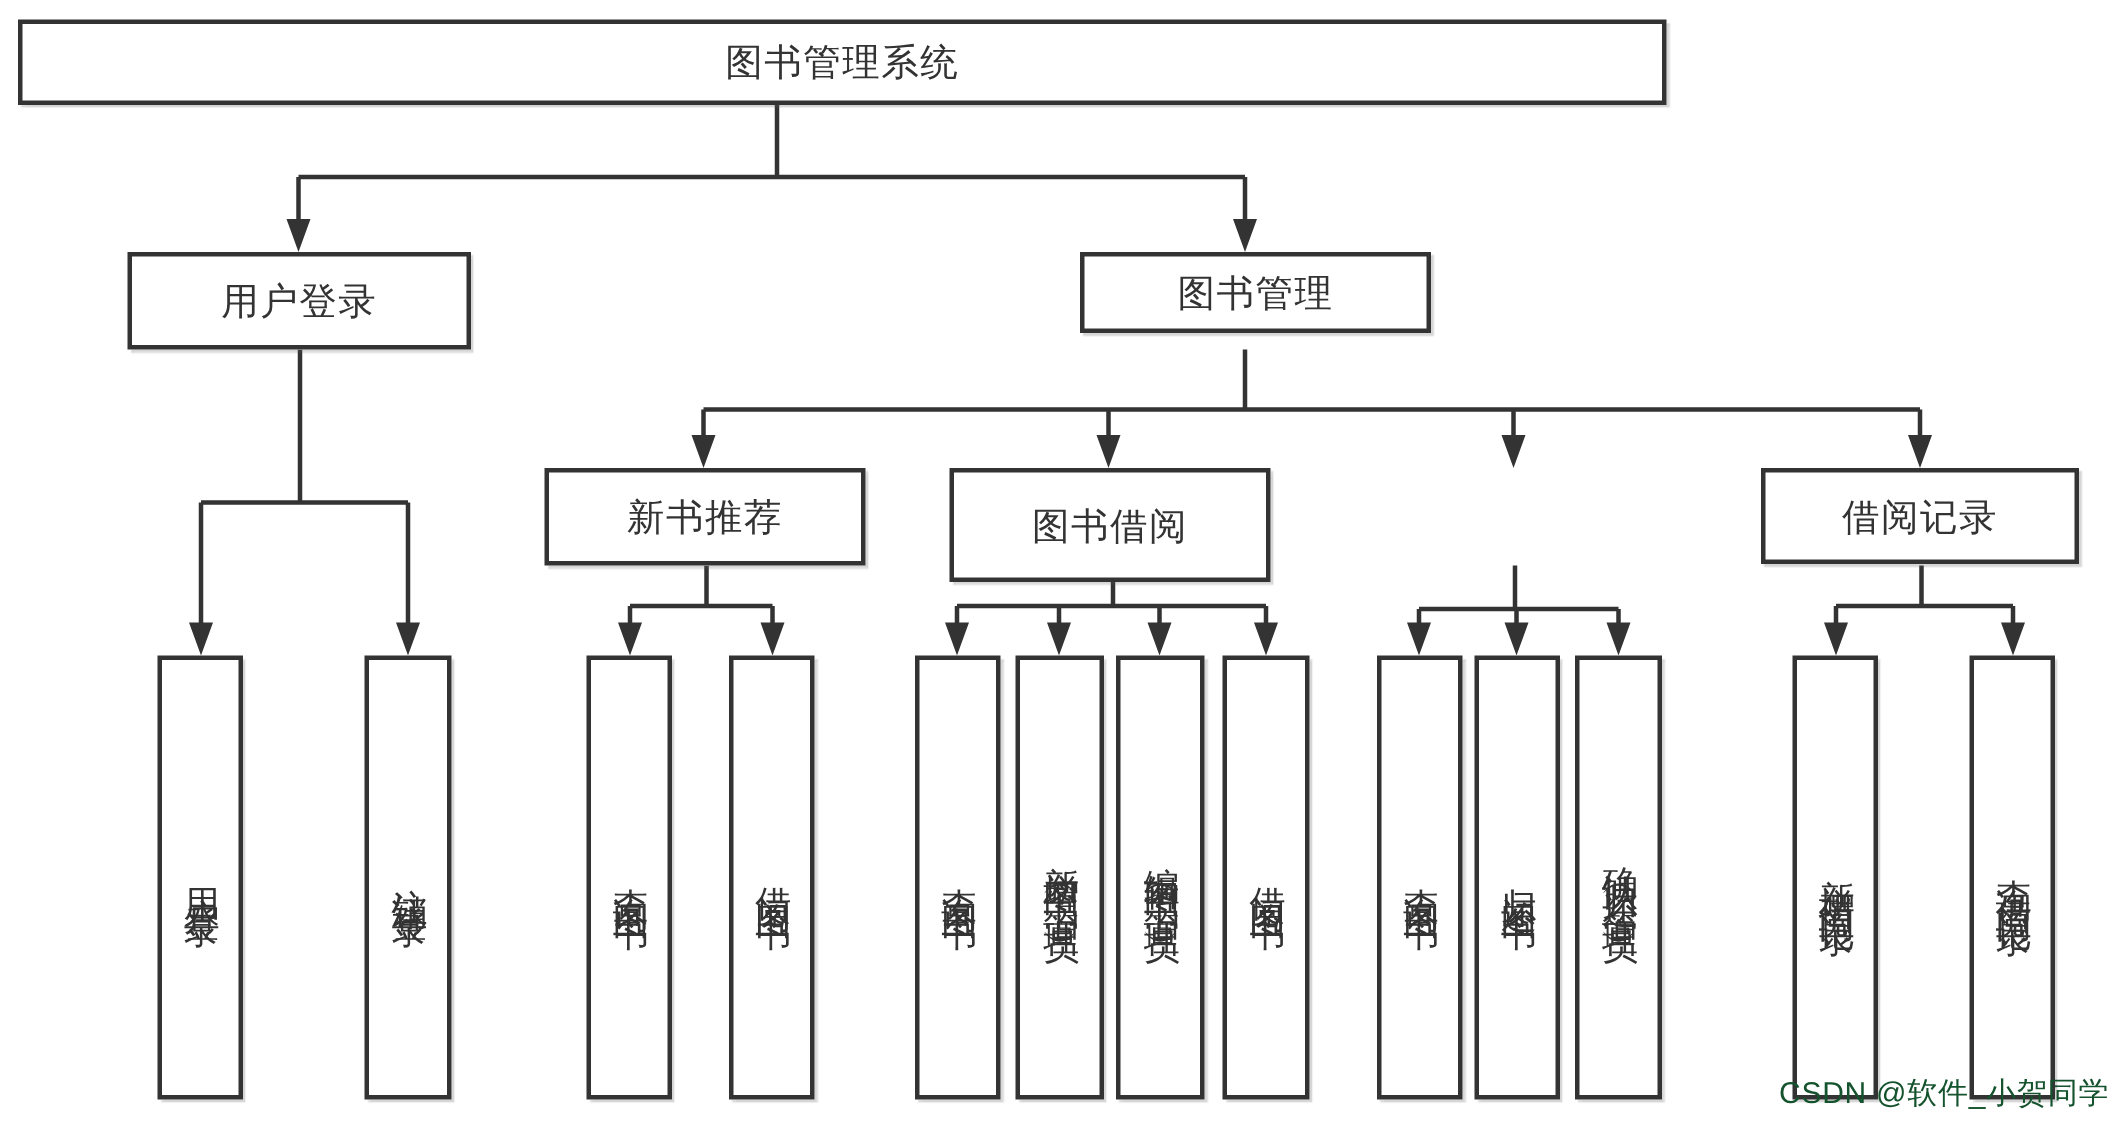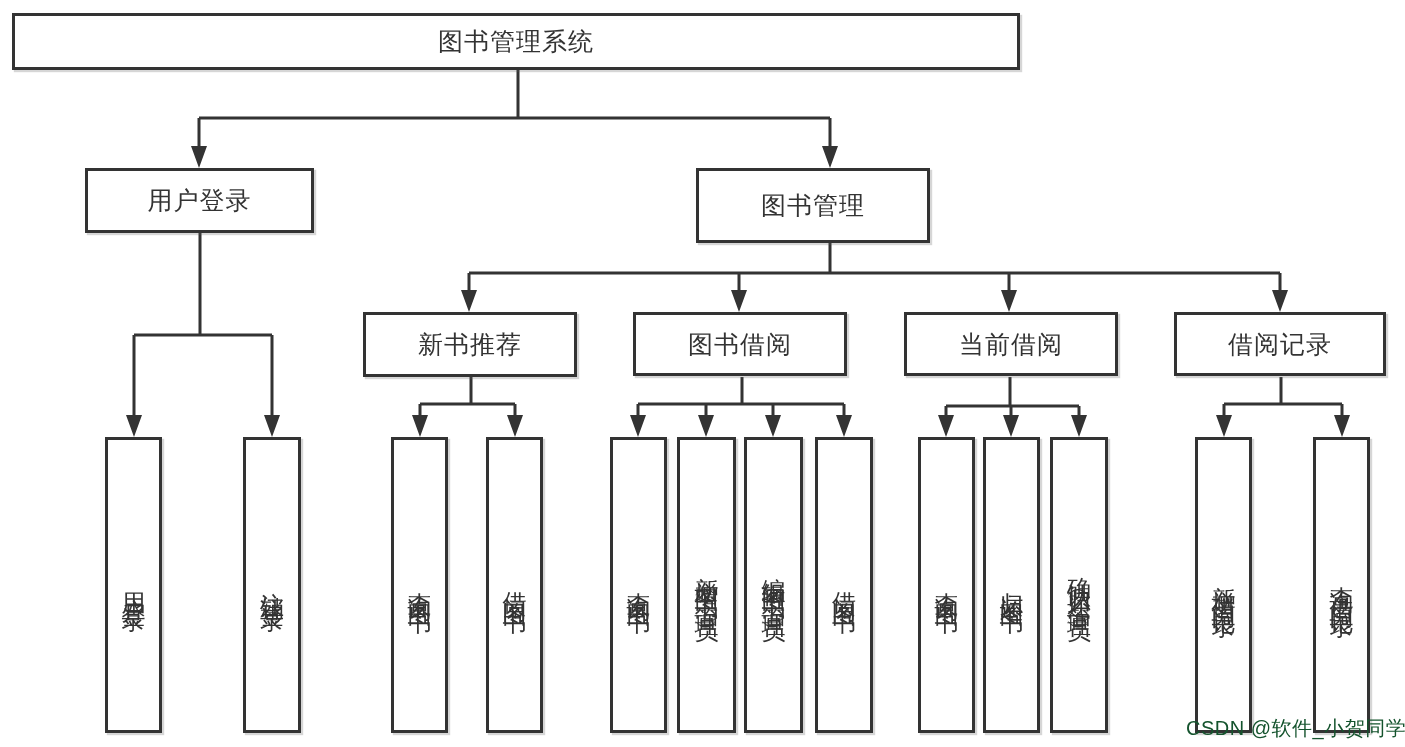--- a/index.html
+++ b/index.html
@@ -91,39 +91,36 @@
       M698 415 L714 415 L706 437 Z
       M765 415 L781 415 L773 437 Z
       M836 415 L852 415 L844 437 Z
       M938 415 L954 415 L946 437 Z
       M1003 415 L1019 415 L1011 437 Z
       M1071 415 L1087 415 L1079 437 Z
       M1216 415 L1232 415 L1224 437 Z
       M1334 415 L1350 415 L1342 437 Z"></path>
   </svg>
 
-  <div class="node h-node" style="left:12px; top:13px; width:1008px; height:57px;">
+  <div class="node h-node" style="left:12px; top:13px; width:1099px; height:57px;">
     <span>图书管理系统</span>
   </div>
 
   <div class="node h-node" style="left:85px; top:168px; width:229px; height:65px;">
     <span>用户登录</span>
   </div>
-  <div class="node h-node" style="left:696px; top:168px; width:234px; height:75px;justify-content:center;">
+  <div class="node h-node" style="left:720px; top:168px; width:234px; height:54px;justify-content:center;">
     <span>图书管理</span>
   </div>
 
   <div class="node h-node" style="left:363px; top:312px; width:214px; height:65px;">
     <span>新书推荐</span>
   </div>
-  <div class="node h-node" style="left:633px; top:312px; width:214px; height:64px;">
+  <div class="node h-node" style="left:633px; top:312px; width:214px; height:76px;">
     <span>图书借阅</span>
-  </div>
-  <div class="node h-node" style="left:904px; top:312px; width:214px; height:64px;">
-    <span>当前借阅</span>
   </div>
   <div class="node h-node" style="left:1174px; top:312px; width:212px; height:64px;">
     <span>借阅记录</span>
   </div>
 
   <div class="node v-node" style="left:105px; top:437px; width:57px; height:296px;">
     <span>用户登录</span>
   </div>
   <div class="node v-node" style="left:243px; top:437px; width:58px; height:296px;">
     <span>注销登录</span>

